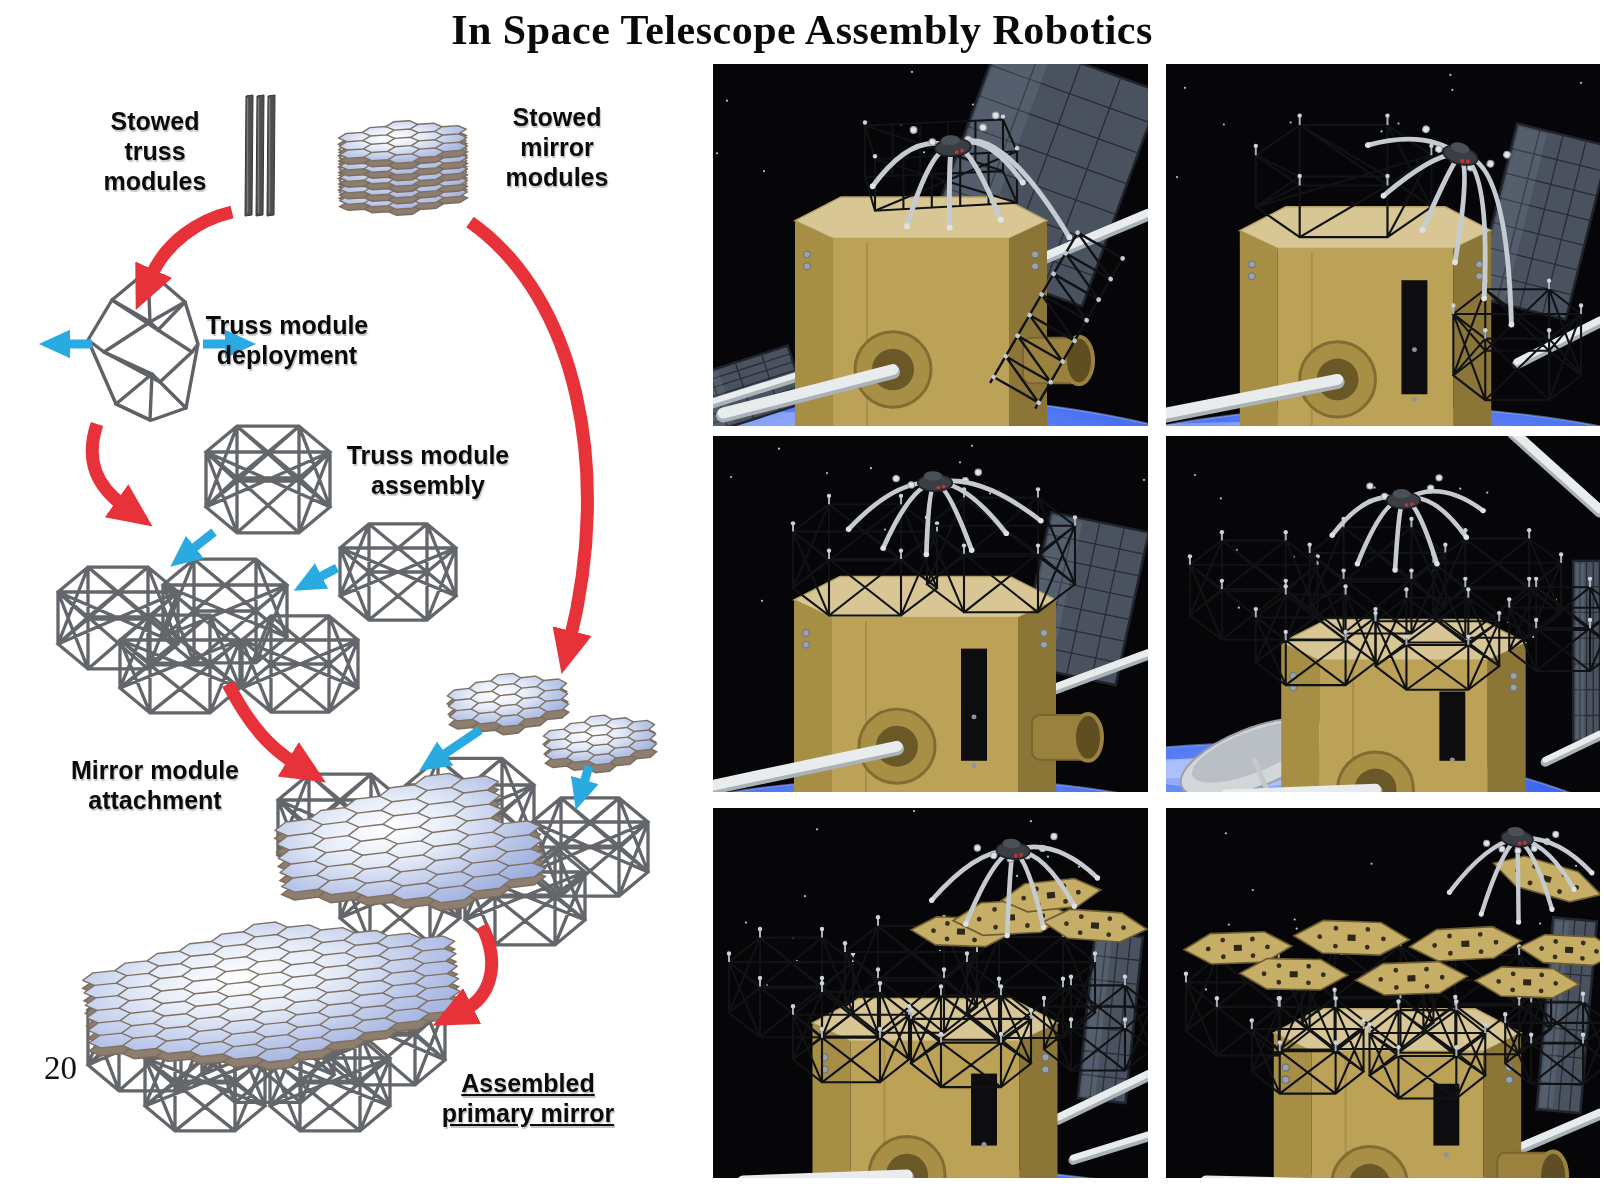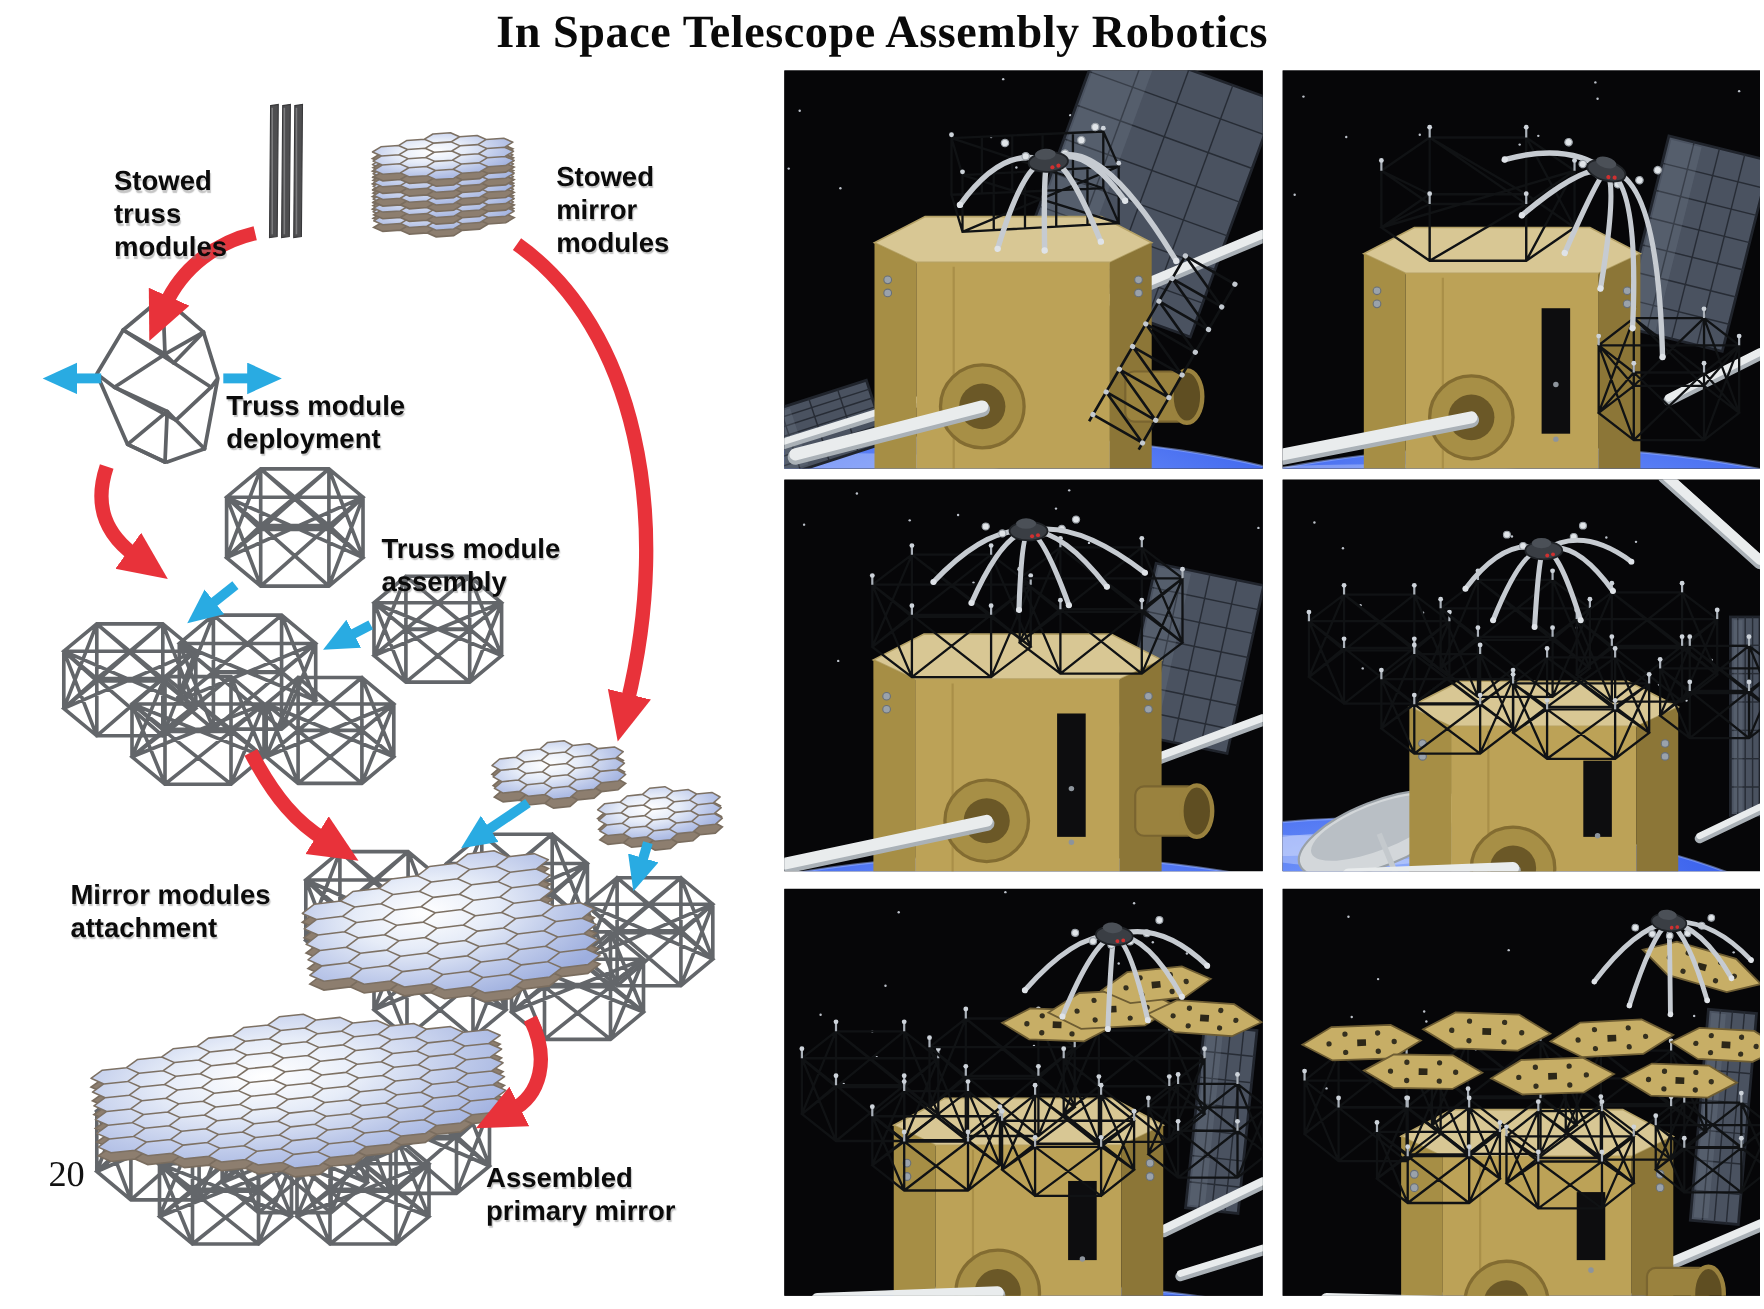--- a/index.html
+++ b/index.html
@@ -4,28 +4,28 @@
 <style>
   html,body{margin:0;padding:0;background:#ffffff;}
   .page{position:relative;width:1604px;height:1190px;background:#fff;overflow:hidden;
         font-family:"Liberation Sans",sans-serif;}
   .title{position:absolute;left:0;top:6px;width:1604px;margin:0;text-align:center;
          font-family:"Liberation Serif",serif;font-weight:700;font-size:42px;color:#0a0a0a;
          letter-spacing:.5px;}
   .diagram{position:absolute;left:0;top:0;width:710px;height:1190px;}
   #diagram-svg{position:absolute;left:0;top:0;}
   .label{position:absolute;transform:translateX(-50%);font-size:25px;font-weight:700;
-         line-height:1.2;text-align:left;white-space:pre-line;color:#0b0b0b;
-         text-shadow:1px 2px 1px rgba(125,125,125,.45);margin-top:44px;}
+         line-height:1.2;text-align:center;white-space:pre-line;color:#0b0b0b;
+         text-shadow:1px 2px 1px rgba(125,125,125,.45);}
   #lbl-0{left:155px;top:106px;}
   #lbl-1{left:557px;top:102px;}
   #lbl-2{left:287px;top:310px;}
   #lbl-3{left:428px;top:440px;}
   #lbl-4{left:155px;top:755px;}
-  #lbl-5{left:528px;top:1012px;}
+  #lbl-5{left:528px;top:1068px;text-decoration:underline;}
   .pagenum{position:absolute;left:44px;top:1050px;font-family:"Liberation Serif",serif;
            font-size:33px;color:#111;}
   .grid{position:absolute;left:713px;top:64px;width:891px;height:1114px;}
   .panel{position:absolute;margin:0;background:#060608;}
   .panel svg{display:block;width:100%;height:100%;}
   .pp0{left:0;top:0;width:435px;height:362px;}
   .pp1{left:453px;top:0;width:434px;height:362px;}
   .pp2{left:0;top:372px;width:435px;height:356px;}
   .pp3{left:453px;top:372px;width:434px;height:356px;}
   .pp4{left:0;top:744px;width:435px;height:370px;}
@@ -220,21 +220,21 @@
     <div class="label" id="lbl-0">Stowed
 truss
 modules</div>
     <div class="label" id="lbl-1">Stowed
 mirror
 modules</div>
     <div class="label" id="lbl-2">Truss module
 deployment</div>
     <div class="label" id="lbl-3">Truss module
 assembly</div>
-    <div class="label" id="lbl-4">Mirror modules
+    <div class="label" id="lbl-4">Mirror module
 attachment</div>
     <div class="label" id="lbl-5">Assembled
 primary mirror</div>
     <div class="pagenum">20</div>
   </div>
 
   <div class="grid">
     <figure class="panel pp0" title="Spider robot with stowed truss pack on the spacecraft bus">
         <svg viewBox="0 0 435 365" preserveAspectRatio="none" id="psvg0">
           <rect x="0" y="0" width="435" height="365" fill="#060608"></rect>

